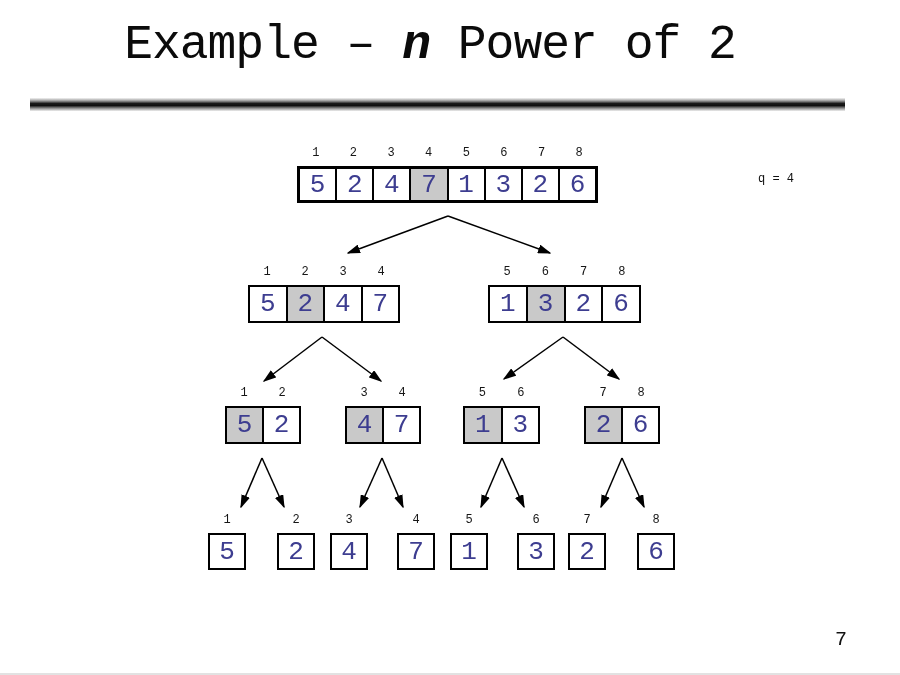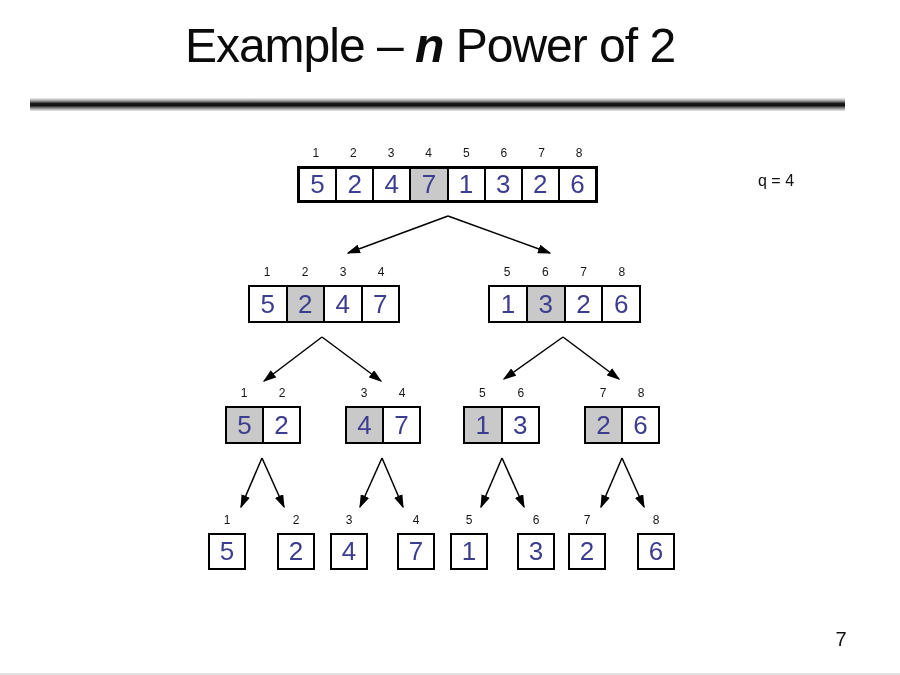--- a/index.html
+++ b/index.html
@@ -1,24 +1,24 @@
 <!DOCTYPE html>
 <html style="--value-color: #3d3d90; --hl-color: #c9c9c9; --divide-color: #cc1b2b;"><head>
 <meta charset="utf-8">
 <style>
   html,body{margin:0;padding:0;background:#ffffff;}
   .slide{position:relative;width:900px;height:675px;background:#ffffff;overflow:hidden;
-         font-family:Liberation Sans, sans-serif;}
+         font-family:Liberation Mono, monospace;}
   .title{position:absolute;top:18px;left:0;width:860px;margin:0;text-align:center;
          font-size:48px;font-weight:normal;color:#0b0b0b;letter-spacing:-1px;}
   .title .emph{font-weight:bold;font-style:italic;}
   .rule{position:absolute;left:30px;top:98px;width:815px;height:13px;
         background:linear-gradient(to bottom,#f3f3f3 0%,#9a9a9a 22%,#1b1b1b 42%,#101010 58%,#8a8a8a 78%,#efefef 100%);}
   .divide{position:absolute;left:64px;top:160px;font-size:34px;color:var(--divide-color,#cc1b2b);}
-  .qlabel{position:absolute;left:758px;top:172px;font-size:16px;color:#111;}
+  .qlabel{position:absolute;left:758px;top:172px;font-size:12px;color:#111;}
   .tree{position:absolute;left:0;top:0;width:900px;height:675px;}
   .arr{position:absolute;box-sizing:border-box;display:flex;border:2px solid #000;background:#fff;}
   .arr.thick{border-width:3px;}
   .cell{flex:1;display:flex;align-items:center;justify-content:center;
         font-size:26px;color:var(--value-color,#3d3d90);background:#fff;}
   .cell + .cell{border-left:2px solid #000;}
   .cell.hl{background:var(--hl-color,#c9c9c9);}
   .idx{position:absolute;font-size:12px;color:#161616;text-align:center;}
   .arrows{position:absolute;left:0;top:0;pointer-events:none;}
   .arrows line{stroke:#000;stroke-width:1.5;}

